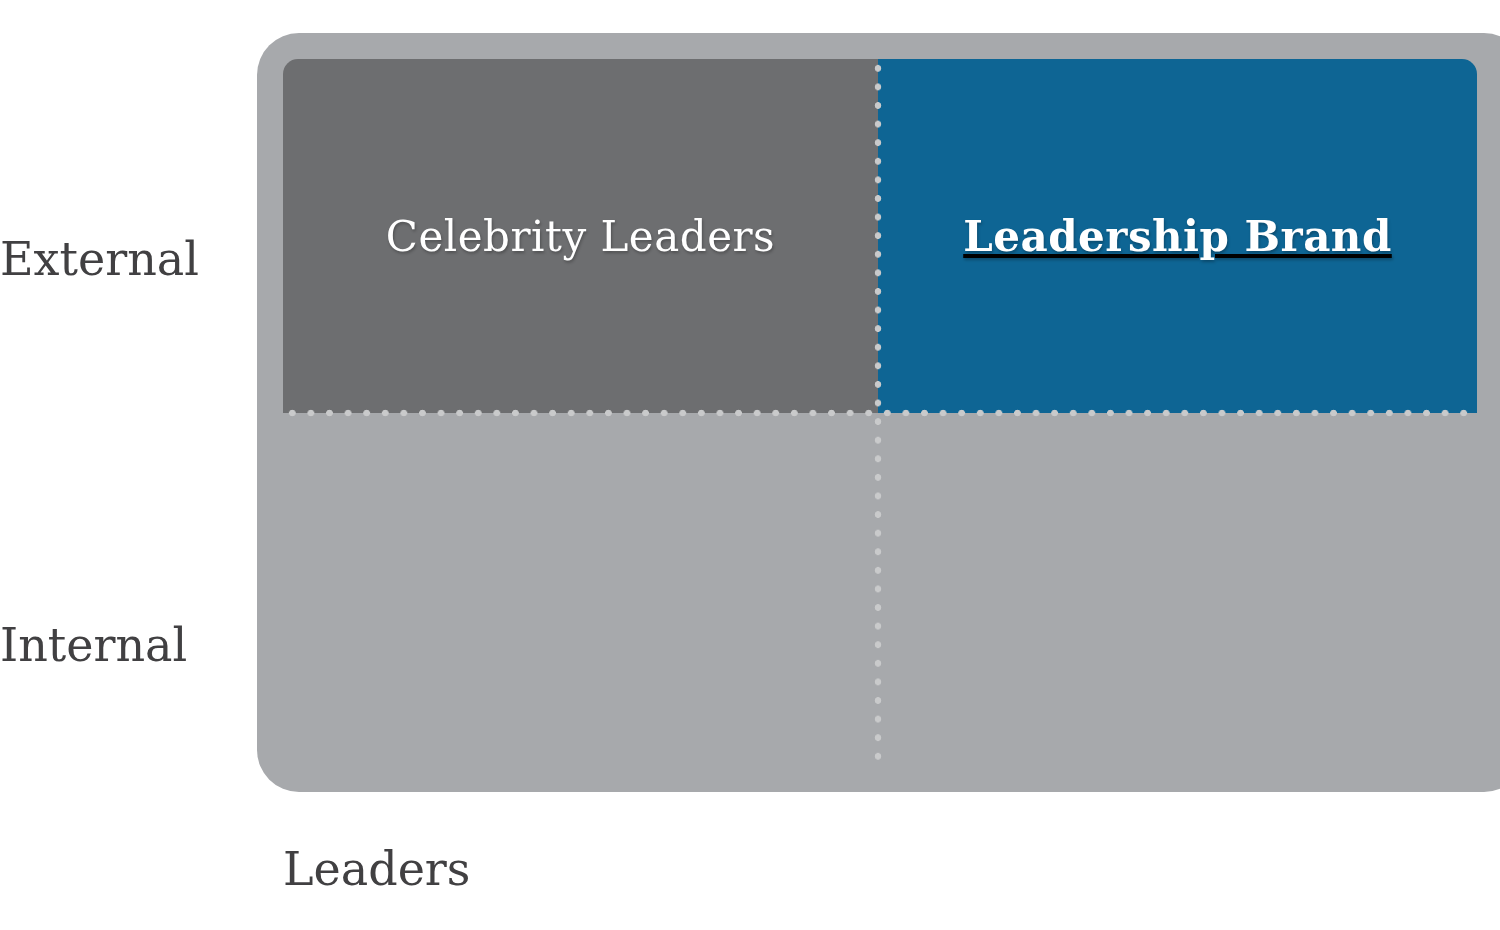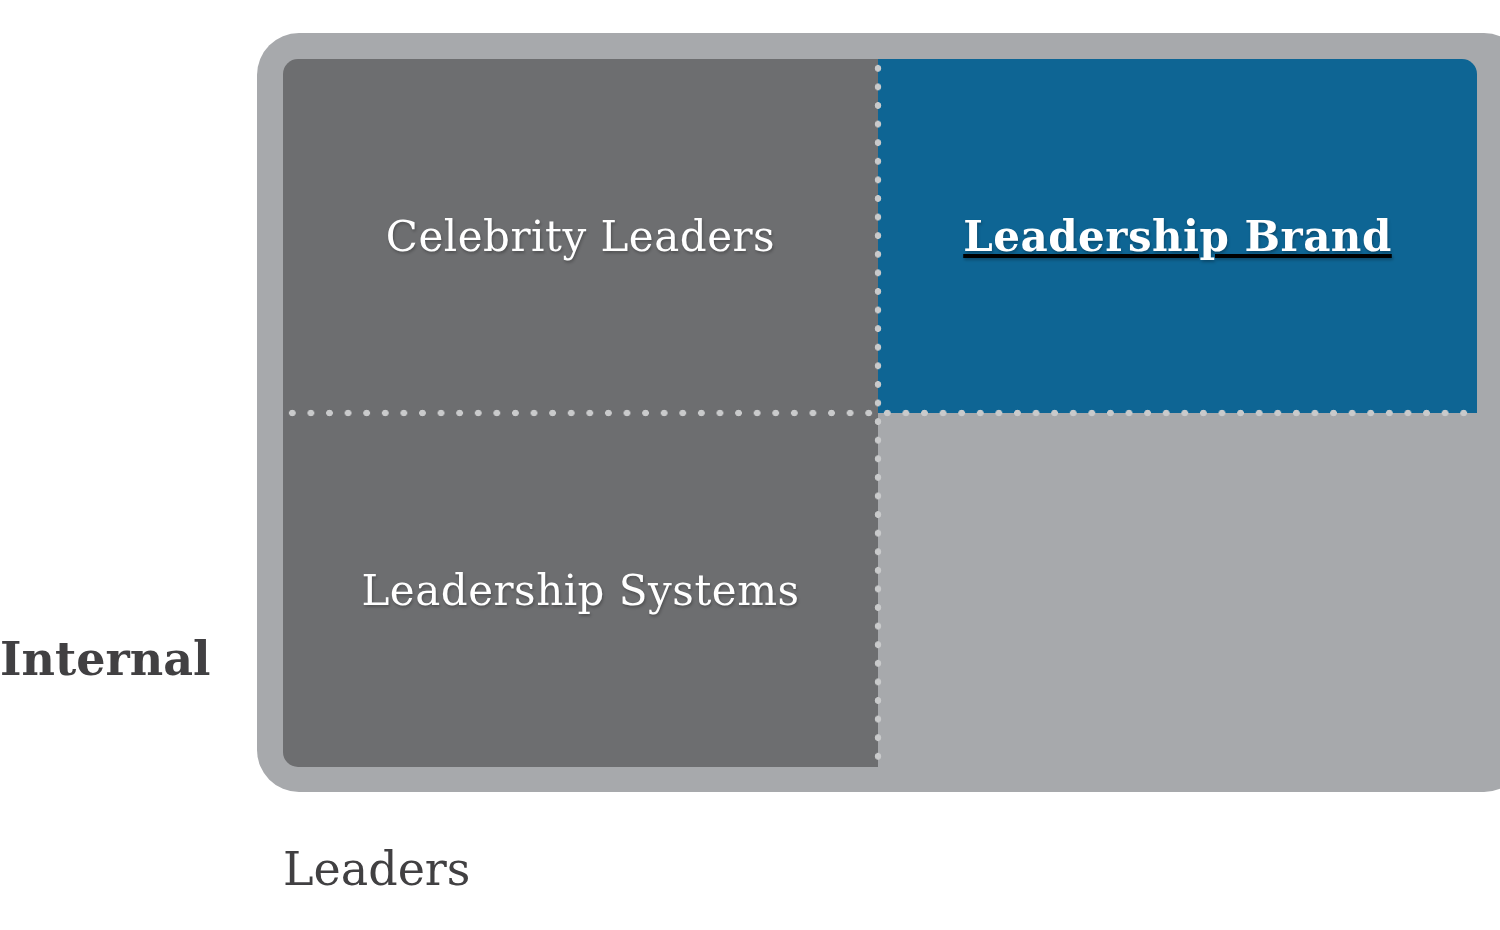--- a/index.html
+++ b/index.html
@@ -70,21 +70,21 @@
   .rowlabel{
     position:absolute;
     width:185px;left:0;
     text-align:right;
     color:var(--label_text);
     font-size:46px;
     line-height:1;
     white-space:nowrap;
   }
   .rowlabel.external{top:236px;}
-  .rowlabel.internal{top:636px;font-weight:bold;}
+  .rowlabel.internal{top:622px;}
 
   .collabel{
     position:absolute;
     top:846px;height:50px;
     text-align:left;
     color:var(--label_text);
     font-size:46px;
     line-height:1;
     white-space:nowrap;
   }
@@ -101,29 +101,27 @@
 
       <div class="cell">
         <span class="qlabel">Celebrity Leaders</span>
       </div>
 
       <div class="cell accent">
         <span class="qlabel bold">Leadership Brand</span>
       </div>
 
 
-      <div class="cell">
-        <span class="qlabel">Leadership Systems</span>
-      </div>
 
       <div class="dotline v"></div>
       <div class="dotline h"></div>
 
     </div>
   </div>
 
+  <div class="rowlabel external">External</div>
 
   <div class="rowlabel internal">Internal</div>
 
   <div class="collabel left">Leaders</div>
 
 
 </div>
 
 </body></html>

